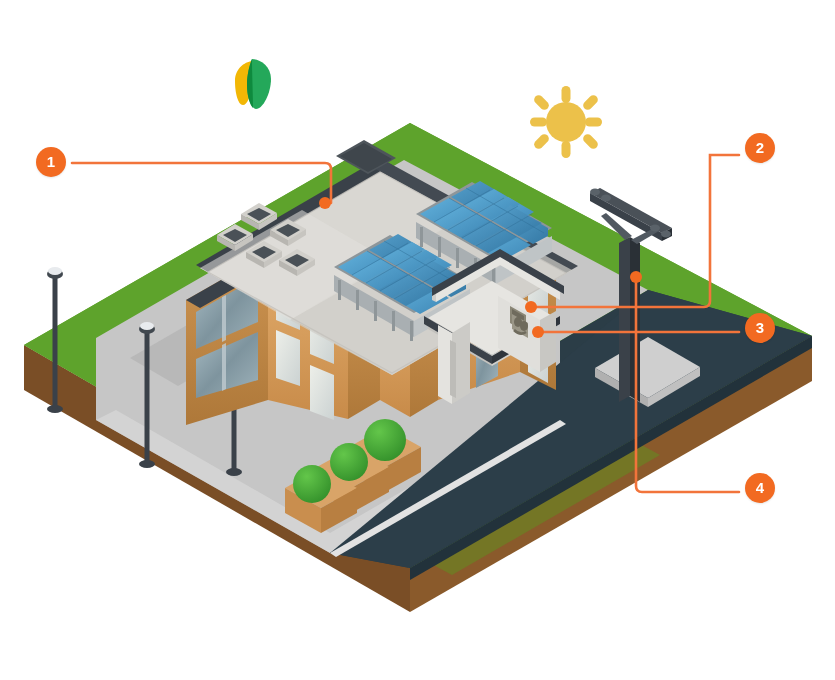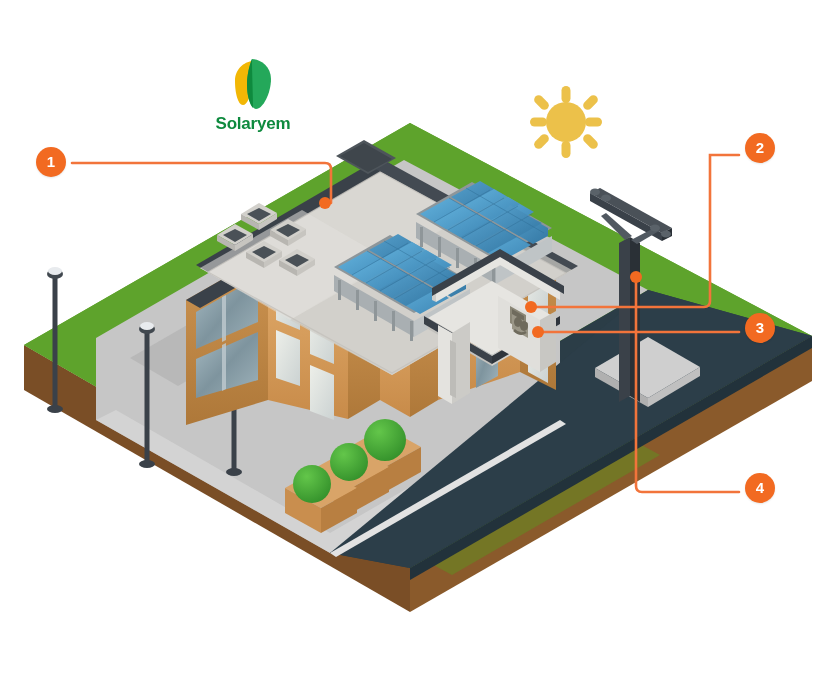--- a/index.html
+++ b/index.html
@@ -418,21 +418,20 @@
       </g>
 
   </svg>
 
   <div id="logo-wrap">
     <svg id="logo-mark" viewBox="0 0 56 58">
       <path d="M10 26 C10 12 22 6 28 6 C28 6 26 20 26 30 C26 42 22 50 18 50 C13 50 10 38 10 26 Z" fill="#F2B705"></path>
       <path d="M46 24 C46 10 34 4 27 4 C27 4 22 16 22 30 C22 44 27 54 31 54 C38 54 46 38 46 24 Z" fill="#24A85A"></path>
       <path d="M27 4 C27 4 22 16 22 30 C22 41 25 50 28 53 C28 40 27 18 27 4 Z" fill="#0E8A3E"></path>
     </svg>
-    <div id="logo-text">Solaryem</div>
   </div>
 
   <div class="marker" id="marker-1">1</div>
   <div class="marker" id="marker-2">2</div>
   <div class="marker" id="marker-3">3</div>
   <div class="marker" id="marker-4">4</div>
 
 </div>
 
 </body></html>

